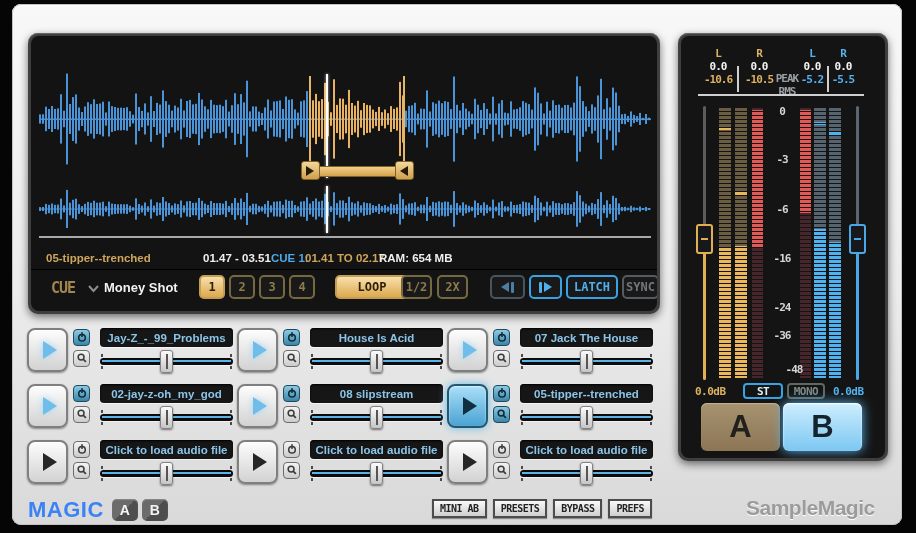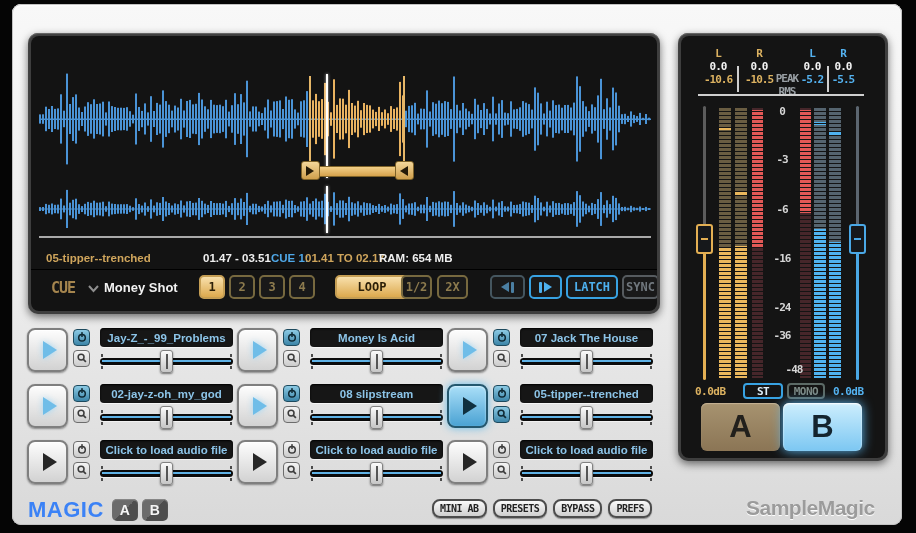--- a/index.html
+++ b/index.html
@@ -87,21 +87,21 @@
   .slider .knob i{position:absolute;left:5px;top:3px;width:2px;height:15px;background:#555;}
   .slider .tick{position:absolute;width:2px;height:3px;background:#4a4a4a;}
   
   .footer{position:absolute;left:0;top:494px;width:916px;height:30px;}
   .logo{position:absolute;left:28px;top:3px;display:flex;align-items:center;}
   .logo-text{font-size:22px;font-weight:bold;color:#3b82f6;letter-spacing:0.5px;margin-right:4px;}
   .logo-badge{width:26px;height:22px;border-radius:5px;background:linear-gradient(135deg,#6b6b6b 50%,#4e4e4e 50%);
     color:#f4f4f4;font-weight:bold;font-size:14px;display:flex;align-items:center;justify-content:center;margin-left:4px;
     box-shadow:inset 0 1px 1px #8a8a8a;}
   .fbtns{position:absolute;left:432px;top:5px;display:flex;gap:6px;}
-  .fbtn{height:19px;box-sizing:border-box;border:2px solid #4c4c4c;border-radius:8px;background:linear-gradient(#fafafa,#cfcfcf);
+  .fbtn{height:19px;box-sizing:border-box;border:2px solid #4c4c4c;border-radius:0;background:linear-gradient(#fafafa,#cfcfcf);
     color:#222;font-family:"DejaVu Sans Mono",monospace;font-weight:bold;font-size:10px;display:flex;align-items:center;
     padding:0 6px;cursor:pointer;box-shadow:0 1px 1px rgba(0,0,0,.35);letter-spacing:-0.5px;}
   .brand{position:absolute;left:746px;top:2px;font-size:21px;font-weight:bold;color:#9b9b9b;text-shadow:0 1px 0 #fdfdfd;letter-spacing:-0.5px;}
 </style>
 </head>
 <body>
 
 <div class="window">
   <div class="face"></div>
 
@@ -686,21 +686,21 @@
               <circle cx="8" cy="9" r="4.4" fill="none" stroke="#0e2833" stroke-width="2"></circle>
               <rect x="7" y="1.5" width="2" height="6.5" fill="#0e2833"></rect>
             </svg></span>
         </div>
         <div class="sqbtn" style="top:22px">
           <span><svg width="12" height="12" viewBox="0 0 16 16">
               <circle cx="6.8" cy="6.8" r="3.9" fill="none" stroke="#3a3a3a" stroke-width="2"></circle>
               <line x1="9.8" y1="9.8" x2="13.2" y2="13.2" stroke="#3a3a3a" stroke-width="2.2"></line>
             </svg></span>
         </div>
-        <div class="namebox">Money Is Acid</div>
+        <div class="namebox">House Is Acid</div>
         <div class="slider">
           <div class="track"></div>
           <div class="line"></div>
           <span class="tick" style="left:1px;top:4px"></span>
           <span class="tick" style="left:1px;top:16px"></span>
           <span class="tick" style="right:1px;top:4px"></span>
           <span class="tick" style="right:1px;top:16px"></span>
           <div class="knob">
             <i></i>
           </div>

